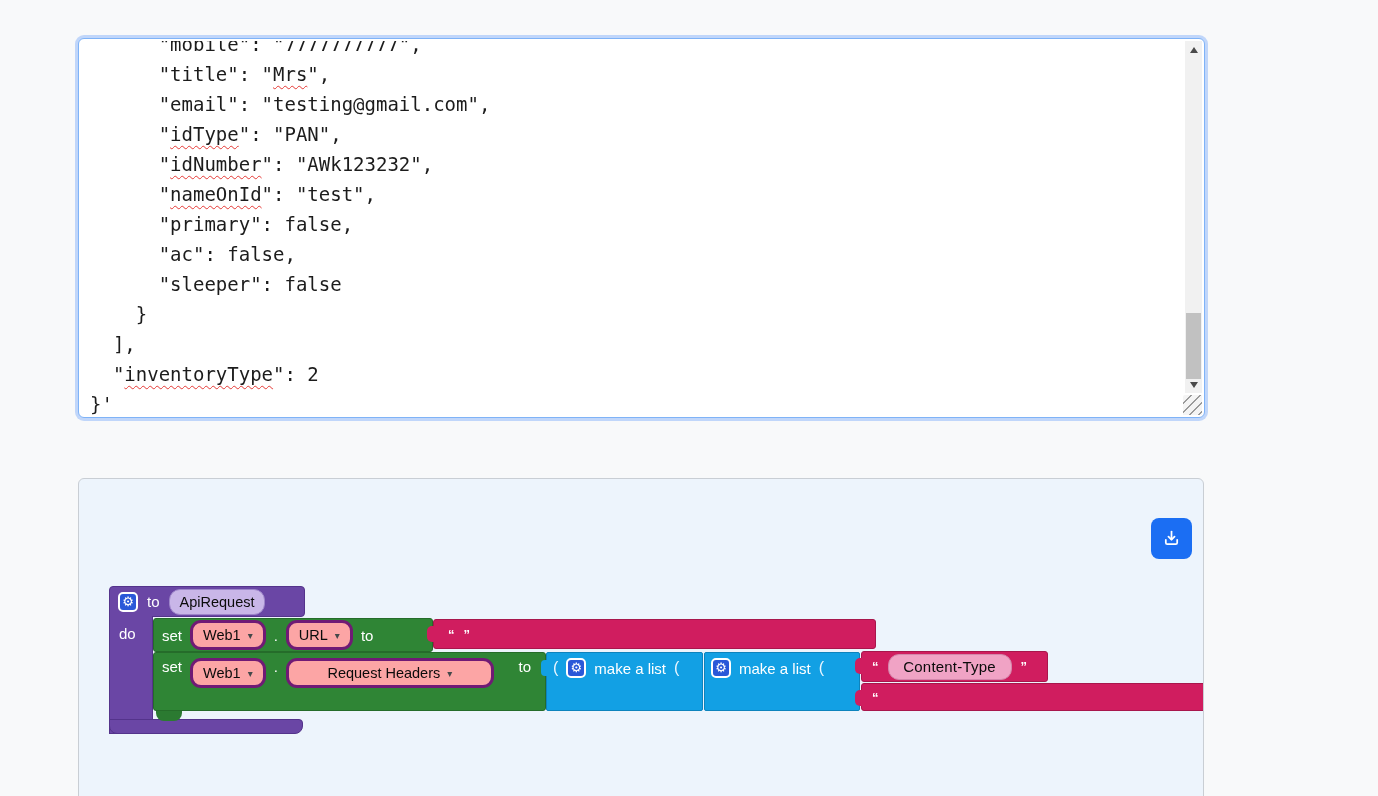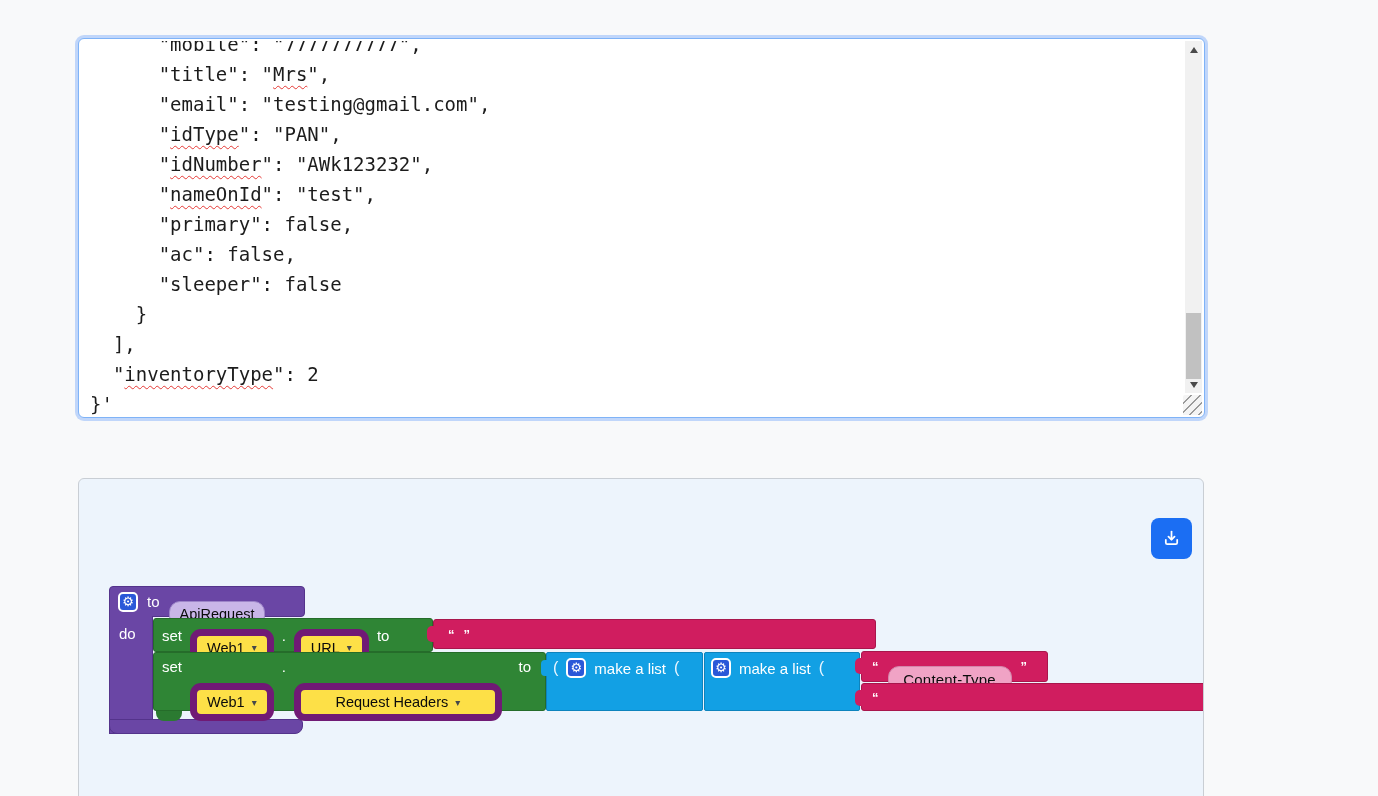--- a/index.html
+++ b/index.html
@@ -47,23 +47,23 @@
   .p-header { left:30px; top:107px; width:196px; height:31px; border-radius:4px 4px 4px 0;
               display:flex; align-items:center; gap:9px; padding-left:8px; }
   .p-spine  { left:30px; top:137px; width:44px; height:118px; border-top:none; }
   .p-bar    { left:30px; top:240px; width:194px; height:15px; border-radius:0 4px 8px 8px; }
   .p-do { position:absolute; left:40px; top:146px; color:#fff; font-size:15px; }
 
   .gear { display:inline-flex; width:20px; height:20px; background:#2a58d8; border:2px solid #fff;
           border-radius:5px; color:#fff; font-size:13px; line-height:16px;
           align-items:center; justify-content:center; flex:0 0 auto; }
   .pill { display:inline-flex; align-items:center; border-radius:11px; padding:12px 10px;
-          font-size:14.5px; color:#0b0b0b; height:21px; white-space:nowrap; justify-content:center;margin-top:25px; }
+          font-size:14.5px; color:#0b0b0b; height:21px; white-space:nowrap; justify-content:center; }
   .pill-purple { background:#c9b6e8; border:1px solid #9d85c9; min-width:96px; }
-  .pill-green  { background:#fde047; border:7px solid #701a75; gap:7px; }
+  .pill-green  { background:#fca5a5; border:3px solid #701a75; gap:7px; }
   .dd-arrow { font-size:10px; color:#44484a; }
   .kw { color:#fff; font-size:15px; white-space:nowrap; }
 
   .g-row { background:#2f8535; border:1px solid #256c2a; border-radius:3px; display:flex;
            align-items:center; gap:8px; padding-left:8px; }
   .g1 { left:74px; top:139px; width:280px; height:34px; }
   .g2 { left:74px; top:173px; width:393px; height:59px; align-items:flex-start; padding-top:5px; }
   .g2 .kw, .g1 .kw { padding-top:0; }
   .g-tab { left:77px; top:232px; width:26px; height:10px; background:#2b7a31; border-radius:0 0 8px 8px; }
 

